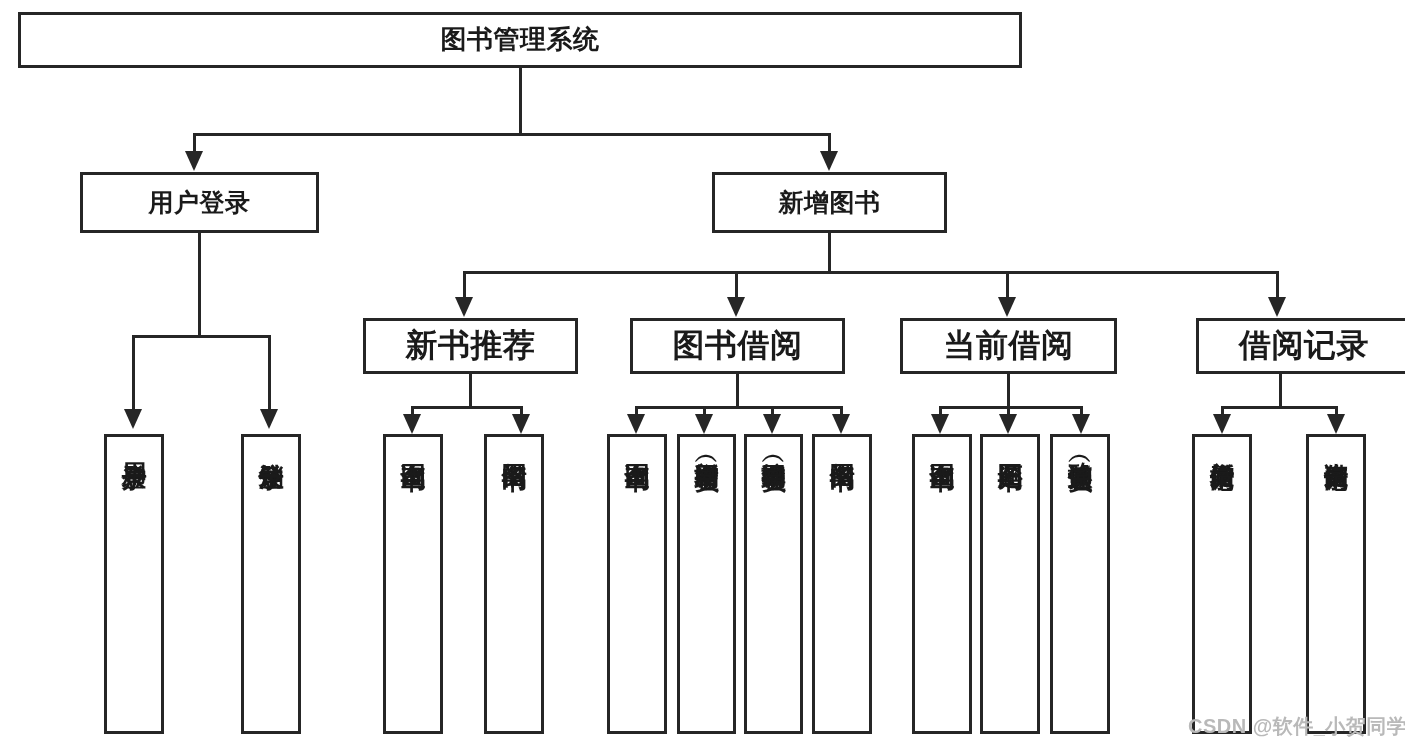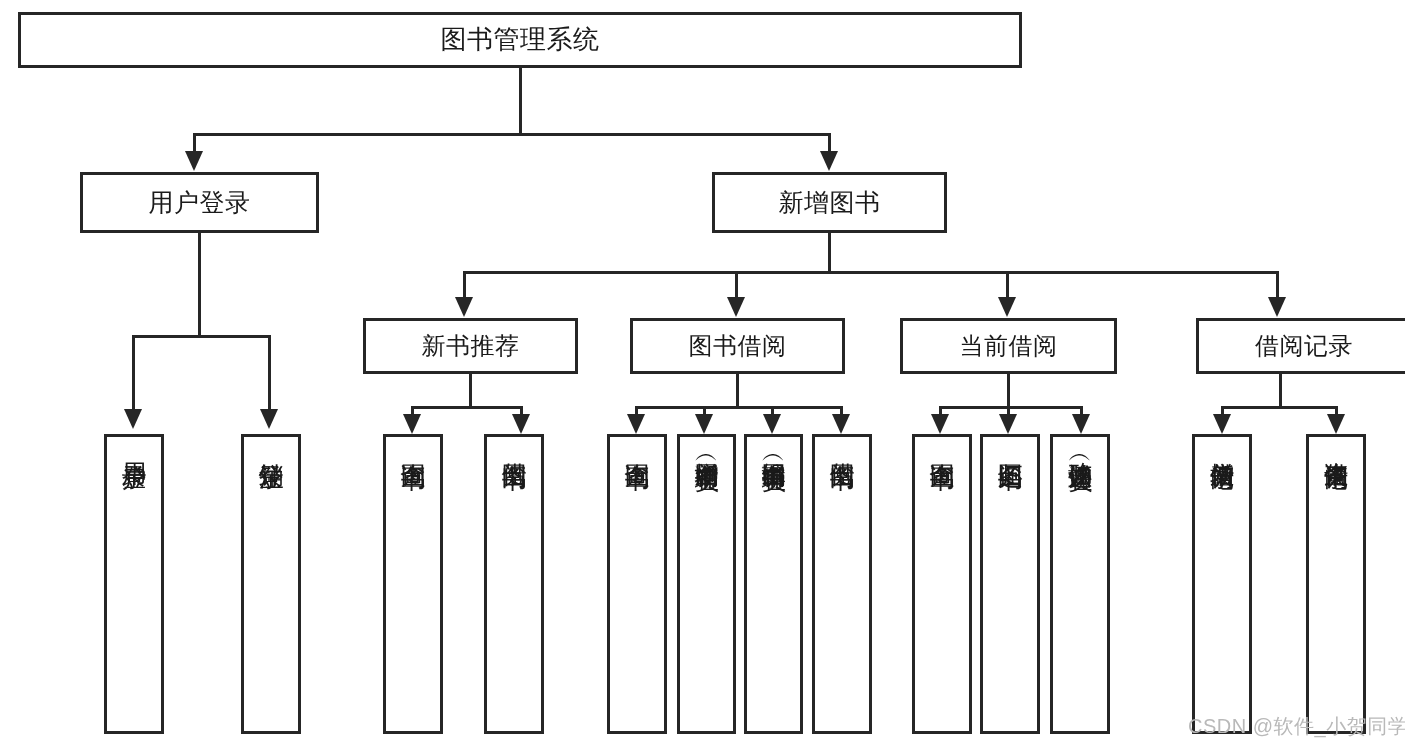--- a/index.html
+++ b/index.html
@@ -9,40 +9,41 @@
   }
   body {
     font-family: "Liberation Sans", "DejaVu Sans", sans-serif;
   }
   #canvas {
     position: relative;
     width: 1405px;
     height: 747px;
     background: #ffffff;
     overflow: hidden;
+    font-weight: bold;
   }
   .node {
     position: absolute;
     box-sizing: border-box;
     border: 3px solid #262626;
     background: #ffffff;
     display: flex;
     align-items: center;
     justify-content: center;
     color: #1a1a1a;
   }
   .node .label {
     display: block;
     text-align: center;
     line-height: 1.22;
     letter-spacing: 0.5px;
   }
   .node.root .label { font-size: 26px; }
   .node.tier1 .label { font-size: 25px; }
-  .node.tier2 .label { font-size: 24px; }
+  .node.tier2 .label { font-size: 32px; }
   .node.leaf {
     align-items: flex-start;
     padding-top: 6px;
   }
   .node.leaf .label {
     writing-mode: vertical-rl;
     text-orientation: upright;
     font-size: 25px;
     line-height: 1.18;
     letter-spacing: 1px;

